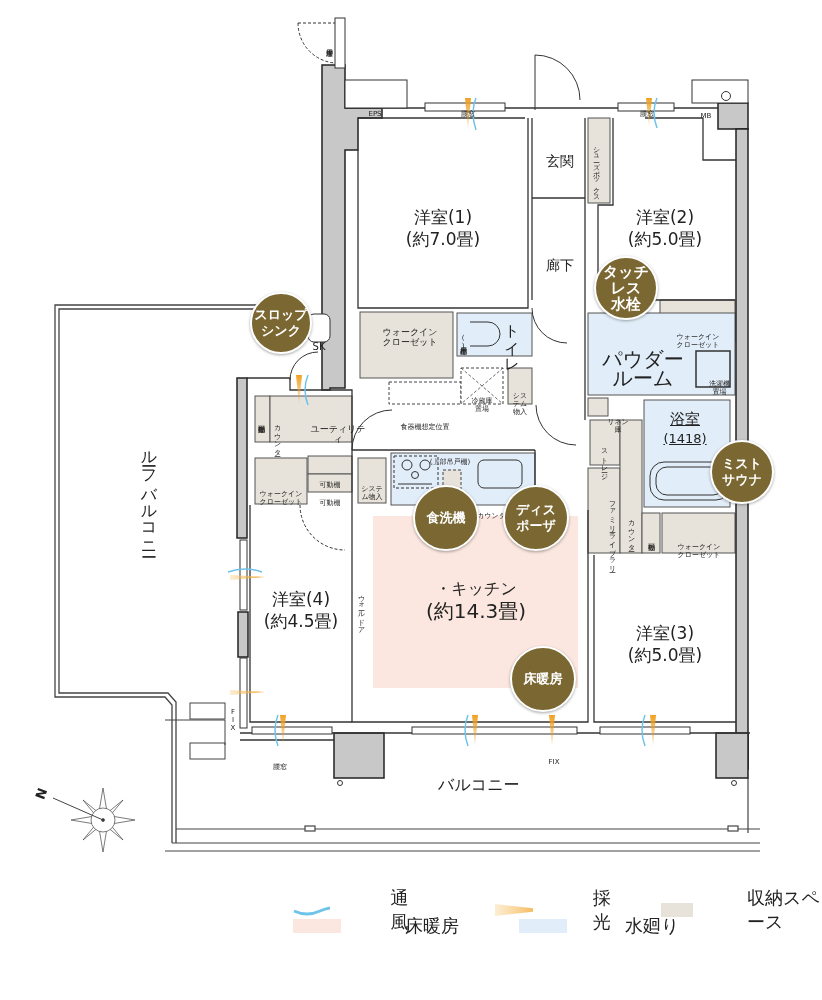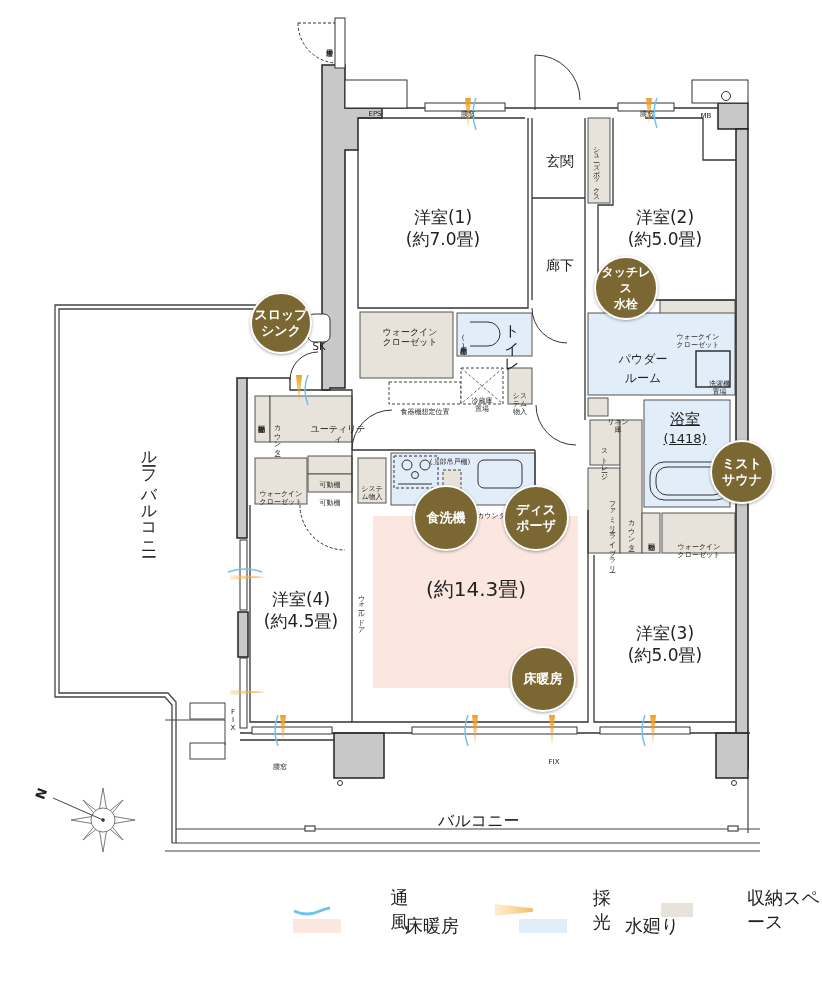--- a/index.html
+++ b/index.html
@@ -234,47 +234,48 @@
 </div>
 <div class="room-label" style="left:610px; top:622px; width:110px;">
   <div>洋室(3)</div>
   <div>(約5.0畳)</div>
 </div>
 <div class="room-label" style="left:256px; top:588px; width:90px;">
   <div>洋室(4)</div>
   <div>(約4.5畳)</div>
 </div>
 <div class="room-label" style="left:376px; top:578px; width:200px; font-size:16px;">
+  <div>・キッチン</div>
   <div style="font-size:20px;">(約14.3畳)</div>
 </div>
 <div class="room-label" style="left:540px; top:150px; width:40px; font-size:14px;">玄関</div>
 <div class="room-label" style="left:540px; top:254px; width:40px; font-size:14px;">廊下</div>
 <div class="room-label vert" style="left:503px; top:314px; font-size:15px; line-height:18px;">トイレ</div>
-<div class="room-label" style="left:598px; top:350px; width:90px; font-size:12px; line-height:19px;">
+<div class="room-label" style="left:598px; top:350px; width:90px; font-size:20px; line-height:19px;">
   <div>パウダー</div>
   <div>ルーム</div>
 </div>
 <div class="room-label" style="left:650px; top:410px; width:70px; font-size:15px; line-height:19px;text-decoration:underline;">
   <div>浴室</div>
   <div style="font-size:13px;">(1418)</div>
 </div>
 <div class="small" style="left:286px; top:424px; width:64px;margin-left:20px;">ユーティリティ</div>
 
 <div class="tiny vert" style="left:592px; top:122px;">シューズボックス</div>
 <div class="small" style="left:375px; top:327px; width:70px;">
   <div>ウォークイン</div>
   <div>クローゼット</div>
 </div>
 <div class="tiny vert" style="left:459px; top:314px;">(上部吊戸棚)</div>
 <div class="tiny" style="left:510px; top:372px; width:20px;">システム物入</div>
 <div class="tiny" style="left:463px; top:377px; width:38px;">
   <div>冷蔵庫</div>
   <div>置場</div>
 </div>
-<div class="tiny" style="left:391px; top:388px; width:68px;text-align:center;">食器棚想定位置</div>
+<div class="tiny" style="left:391px; top:403px; width:68px;text-align:center;">食器棚想定位置</div>
 <div class="tiny" style="left:663px; top:313px; width:70px;">
   <div>ウォークイン</div>
   <div>クローゼット</div>
 </div>
 <div class="tiny" style="left:697px; top:360px; width:45px;">
   <div>洗濯機</div>
   <div>置場</div>
 </div>
 <div class="tiny" style="left:606px; top:398px; width:24px;">
   <div>リネン</div>
@@ -305,29 +306,29 @@
 <div class="tiny" style="left:696px; top:92px; width:20px;">MB</div>
 <div class="tiny" style="left:308px; top:323px; width:22px; font-size:10px;">SK</div>
 <div class="tiny vert" style="left:325px; top:24px;">管理用扉</div>
 <div class="tiny" style="left:458px; top:90px; width:20px;">腰窓</div>
 <div class="tiny" style="left:637px; top:90px; width:20px;">腰窓</div>
 <div class="tiny" style="left:270px; top:743px; width:20px;">腰窓</div>
 <div class="tiny" style="left:544px; top:738px; width:20px;">FIX</div>
 <div class="tiny vert" style="left:229px; top:688px;">FIX</div>
 
 <div class="balcony-label vert" style="left:138px; top:440px; font-size:16px;">ルーフバルコニー</div>
-<div class="balcony-label" style="left:438px; top:775px;margin-top:36px;">バルコニー</div>
+<div class="balcony-label" style="left:438px; top:775px;">バルコニー</div>
 
 <div class="badge" style="left:250px; top:292px; width:58px; height:58px;">
   <div>
       <div>スロップ</div>
       <div>シンク</div>
     </div>
 </div>
-<div class="badge" style="left:594px; top:256px; width:60px; height:60px; font-size:12px;">
+<div class="badge" style="left:594px; top:256px; width:60px; height:60px; font-size:15px;">
   <div>
       <div>タッチレス</div>
       <div>水栓</div>
     </div>
 </div>
 <div class="badge" style="left:710px; top:440px; width:60px; height:60px;">
   <div>
       <div>ミスト</div>
       <div>サウナ</div>
     </div>

